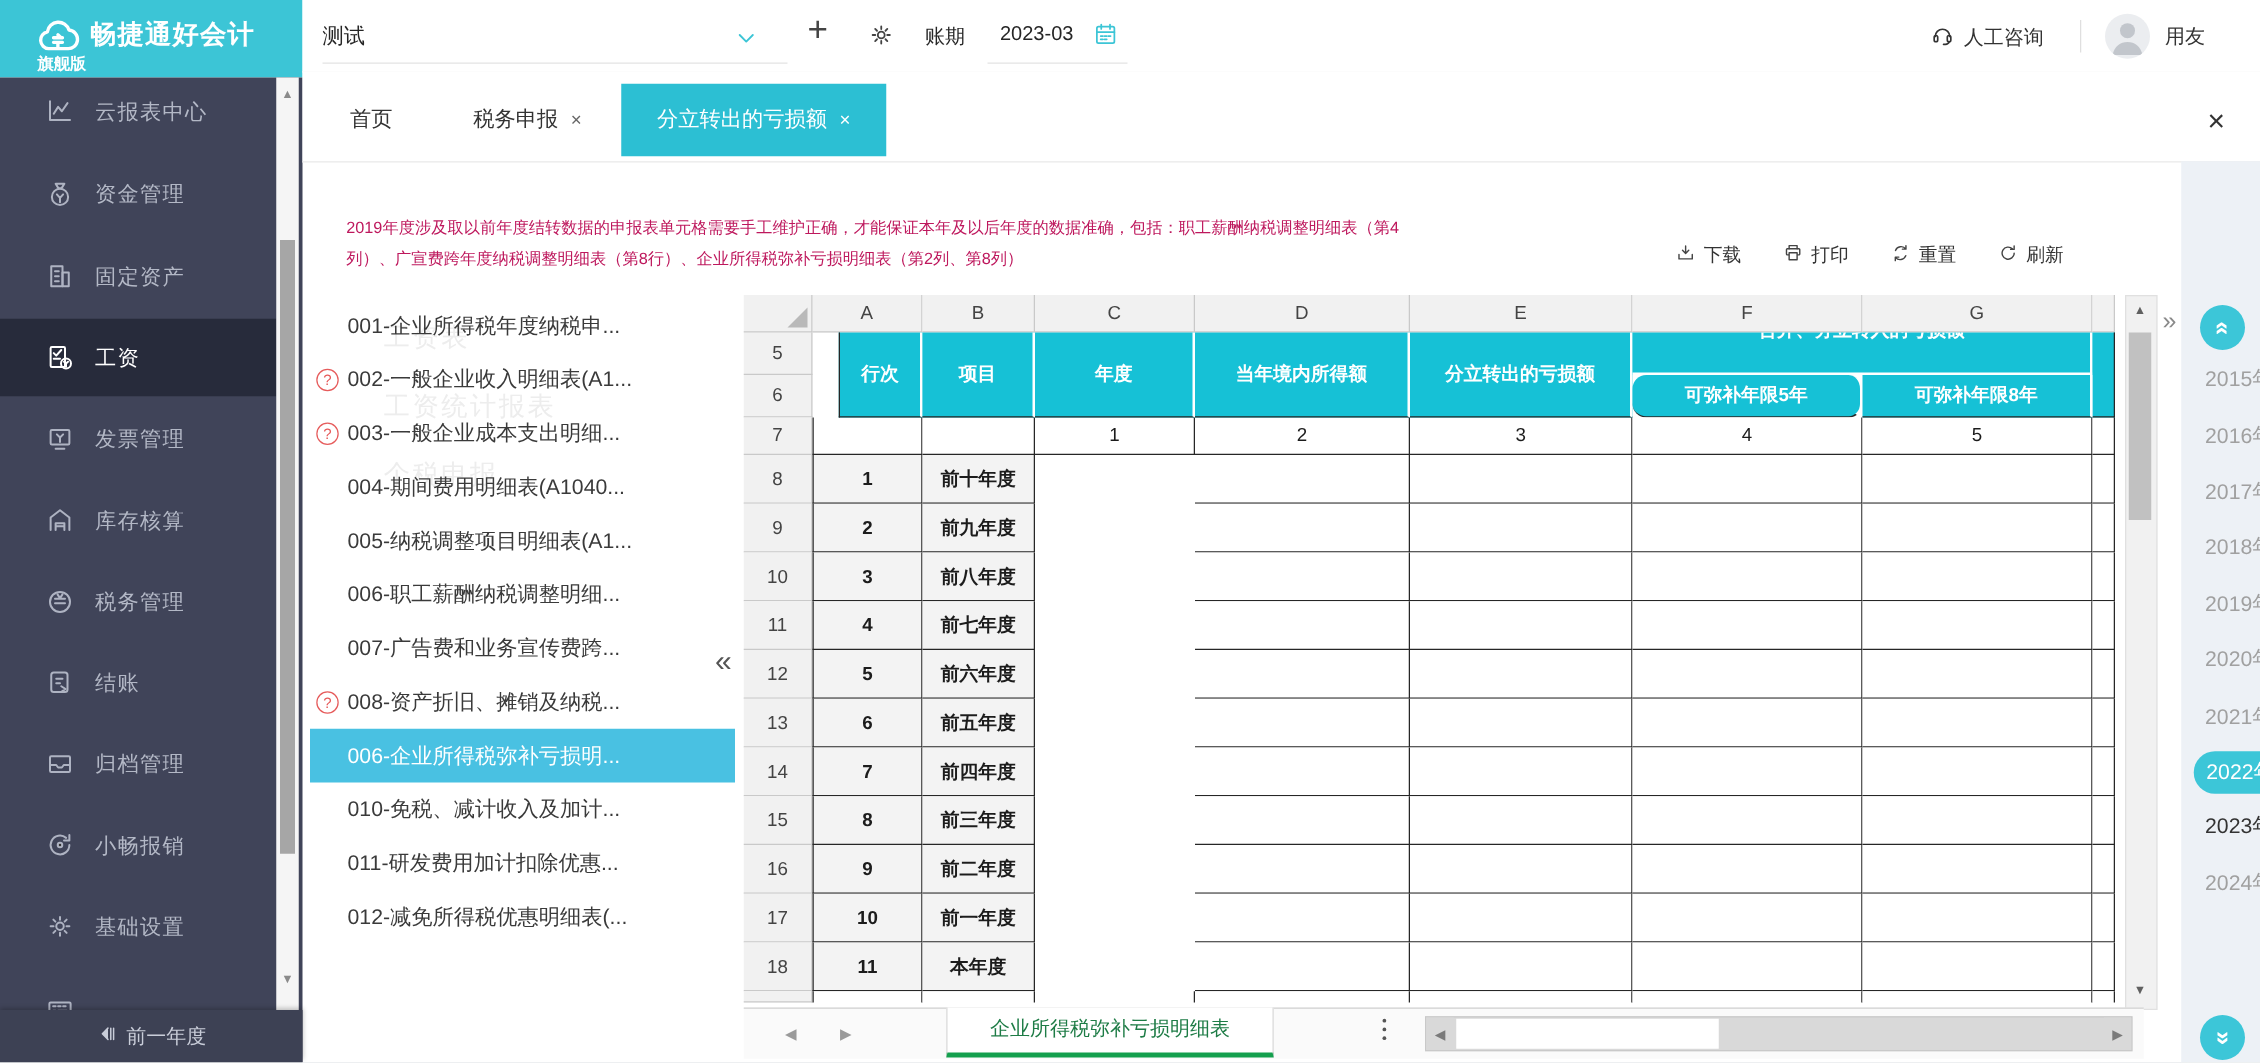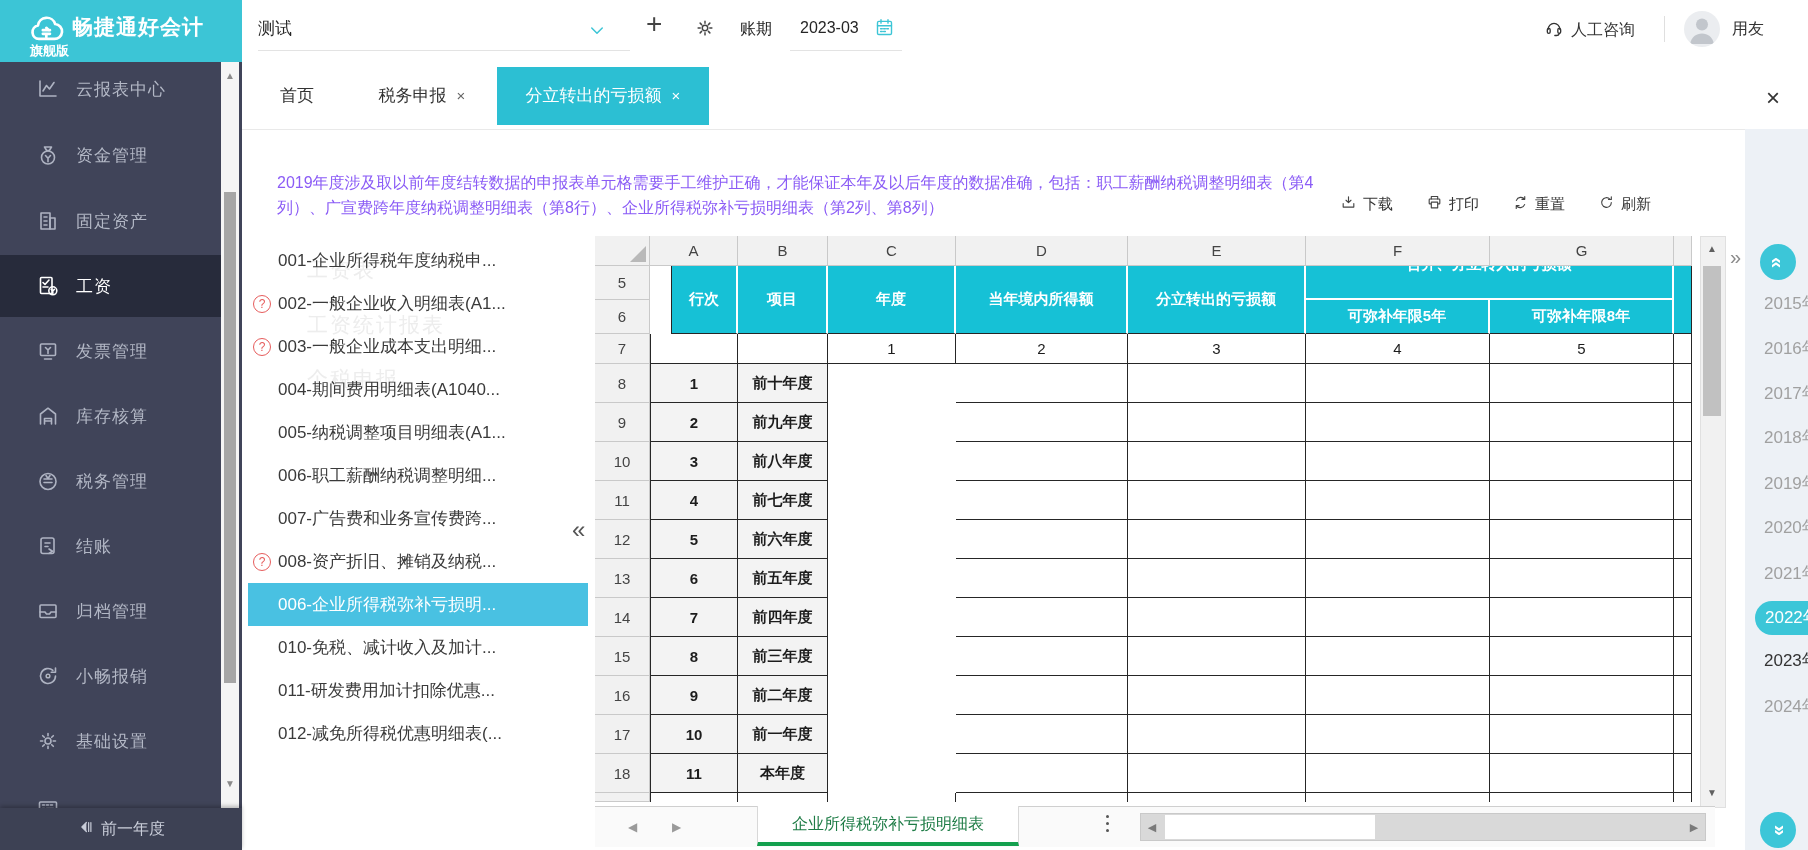--- a/index.html
+++ b/index.html
@@ -41,21 +41,21 @@
 
   
   #tabbar{left:242px;top:57px;width:1566px;height:72px;background:#fff;border-bottom:1px solid #e9e9e9;}
   .tab{position:absolute;top:10px;height:58px;line-height:58px;text-align:center;font-size:17px;color:#333;cursor:pointer;}
   .tab .x{margin-left:10px;font-size:15px;color:#666;}
   #tab-active{background:#2cbfd3;color:#fff;}
   #tab-active .x{color:#fff;}
   #page-close{left:1524px;top:27px;font-size:24px;color:#333;cursor:pointer;}
 
   
-  .notice{position:absolute;left:277px;font-size:16px;color:#8b5cf6;white-space:nowrap;}
+  .notice{position:absolute;left:277px;font-size:13px;color:#be185d;white-space:nowrap;}
   #toolbar{left:1340px;top:194px;display:flex;gap:33px;}
   .tool{display:flex;align-items:center;gap:6px;font-size:15px;color:#333;cursor:pointer;}
 
   
   .ghost{position:absolute;left:307px;font-size:21px;color:#ededed;letter-spacing:2px;}
   .report-item{position:absolute;left:248px;width:340px;height:43px;display:flex;align-items:center;cursor:pointer;}
   .report-item .lbl{position:absolute;left:30px;font-size:17px;color:#3a3a3a;white-space:nowrap;}
   .report-item.selected{background:#49c1e2;}
   .report-item.selected .lbl{color:#fff;}
   .qmark{position:absolute;left:5px;width:16px;height:16px;border:1.5px solid #e65c5c;border-radius:50%;
@@ -379,21 +379,21 @@
       <div class="rn" style="grid-area: 16 / 1;"></div>
       <div class="th first" style="grid-area: 2 / 2 / span 2; margin-left: 21px;">行次</div>
       <div class="th" style="grid-area: 2 / 3 / span 2;">项目</div>
       <div class="th" style="grid-area: 2 / 4 / span 2;">年度</div>
       <div class="th" style="grid-area: 2 / 5 / span 2;">当年境内所得额</div>
       <div class="th" style="grid-area: 2 / 6 / span 2;">分立转出的亏损额</div>
       <div class="th merged wb" style="grid-area: 2 / 7 / auto / span 2;">
         <span>合并、分立转入的亏损额</span>
       </div>
       <div class="th dr" style="grid-area: 2 / 9 / span 2;"></div>
-      <div class="th" style="grid-area: 3 / 7;">可弥补年限5年</div>
+      <div class="th" style="grid-area: 3 / 7; border-radius: 11px;">可弥补年限5年</div>
       <div class="th" style="grid-area: 3 / 8;">可弥补年限8年</div>
       <div class="dc first" style="grid-area: 4 / 2;"></div>
       <div class="dc" style="grid-area: 4 / 3;"></div>
       <div class="dc" style="grid-area: 4 / 4;">1</div>
       <div class="dc" style="grid-area: 4 / 5;">2</div>
       <div class="dc" style="grid-area: 4 / 6;">3</div>
       <div class="dc" style="grid-area: 4 / 7;">4</div>
       <div class="dc" style="grid-area: 4 / 8;">5</div>
       <div class="dc" style="grid-area: 4 / 9;"></div>
       <div class="dc gray first" style="grid-area: 5 / 2;">1</div>

